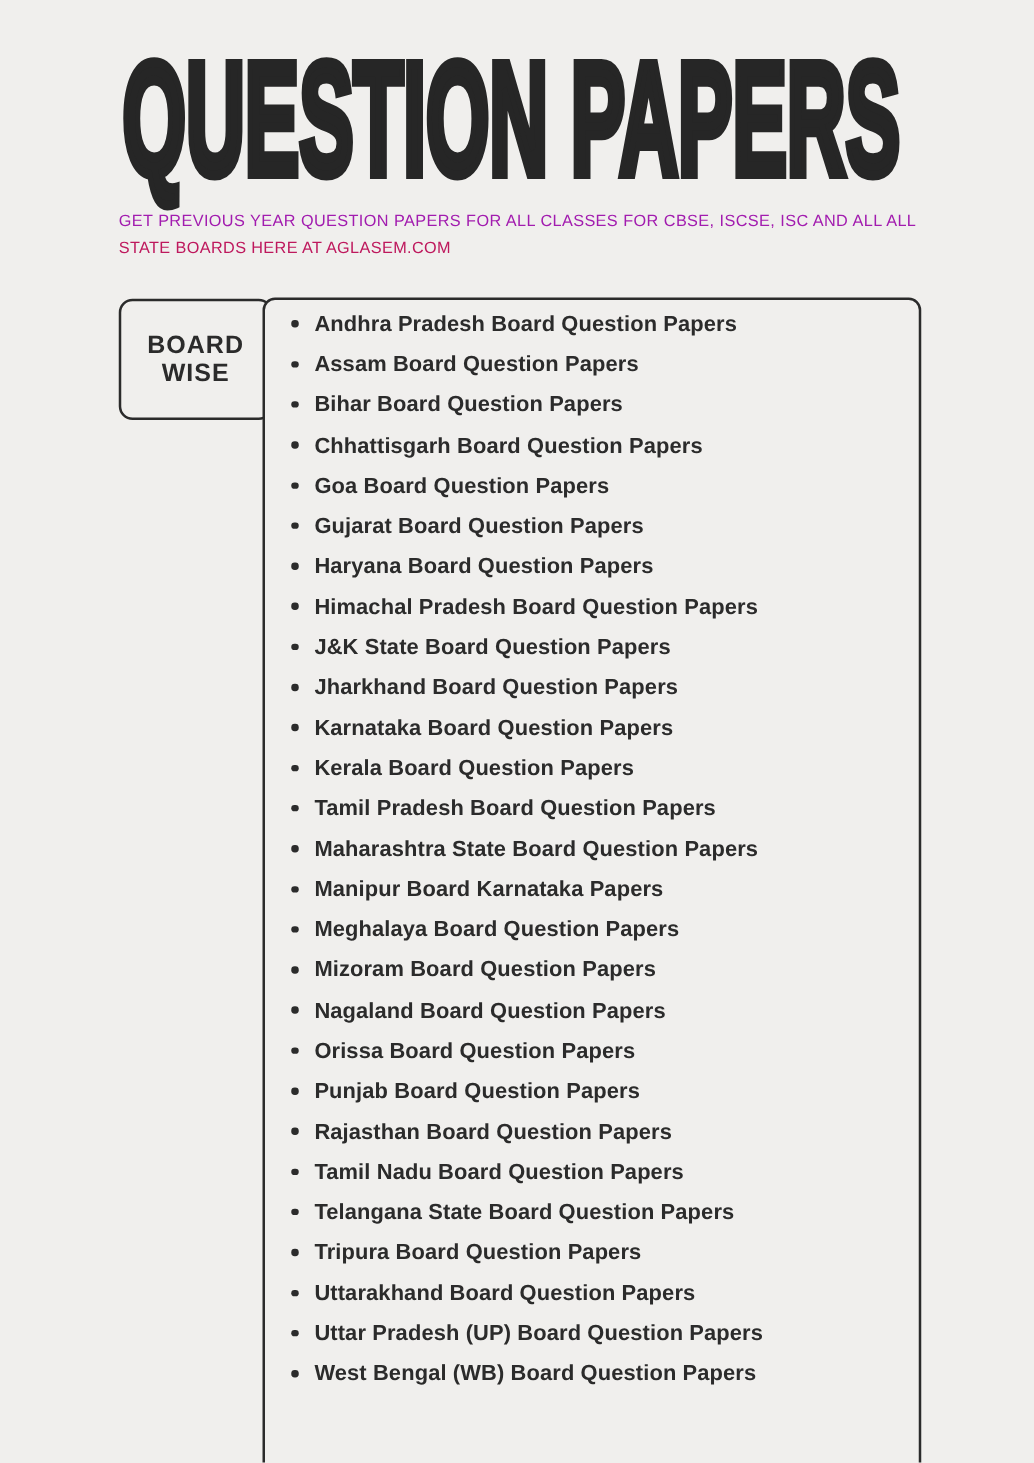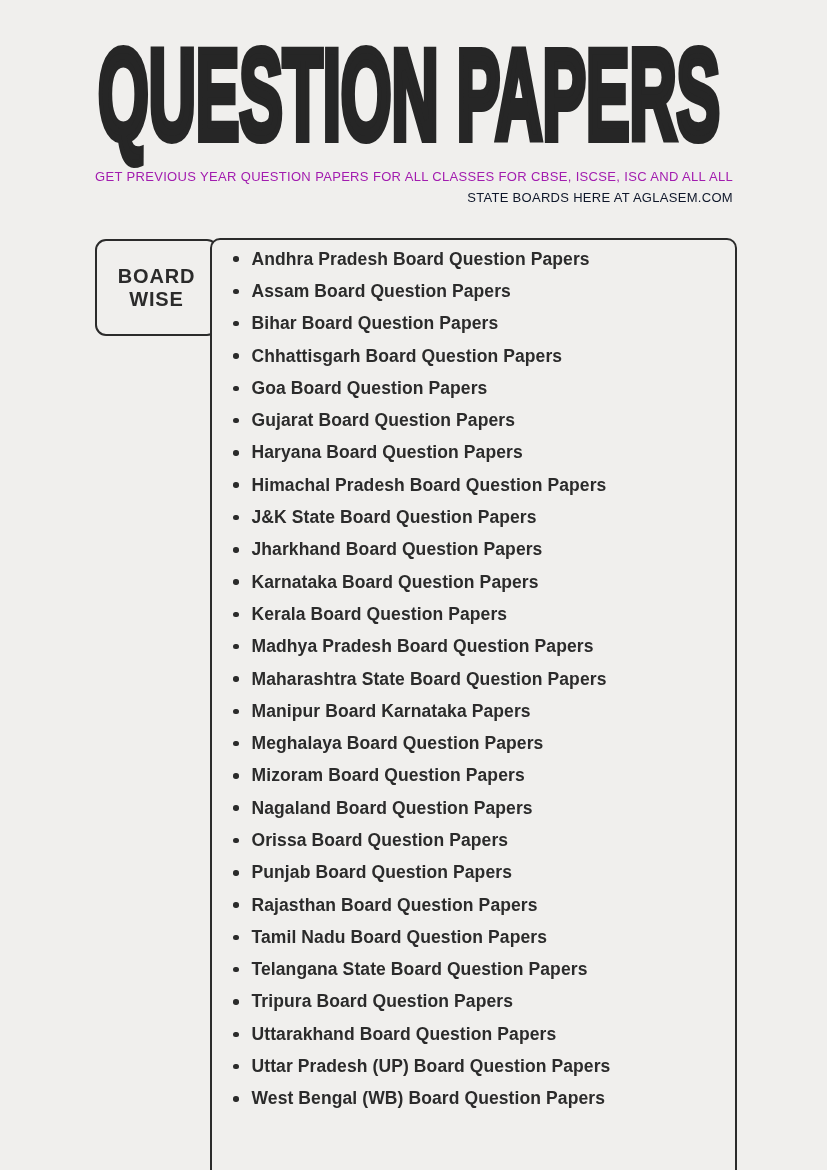--- a/index.html
+++ b/index.html
@@ -25,21 +25,21 @@
   
   .subtitle { position: absolute; left: 95px; top: 166px; width: 638px; }
   .subtitle-line1 {
     font-size: 13px; line-height: 21px; letter-spacing: 0.3px;
     color: #a21caf;
     text-align: justify; text-align-last: justify;
     white-space: normal;
   }
   .subtitle-line2 {
     font-size: 13px; line-height: 21px; letter-spacing: 0.3px;
-    color: #0f172a; text-align: right;
+    color: #be185d; text-align: left;
   }
 
   
   .boardwise-box {
     position: absolute; left: 95px; top: 239px;
     width: 123px; height: 97px;
     box-sizing: border-box;
     border: 2.5px solid #2b2b2b;
     border-radius: 11px;
     background: #f0efed;
@@ -137,21 +137,21 @@
       <li>
           <span class="bullet"></span>
           <span>Karnataka Board Question Papers</span>
         </li>
       <li>
           <span class="bullet"></span>
           <span>Kerala Board Question Papers</span>
         </li>
       <li>
           <span class="bullet"></span>
-          <span>Madhya Pradesh Board Question Papers</span>
+          <span>Tamil Pradesh Board Question Papers</span>
         </li>
       <li>
           <span class="bullet"></span>
           <span>Maharashtra State Board Question Papers</span>
         </li>
       <li>
           <span class="bullet"></span>
           <span>Manipur Board Karnataka Papers</span>
         </li>
       <li>

